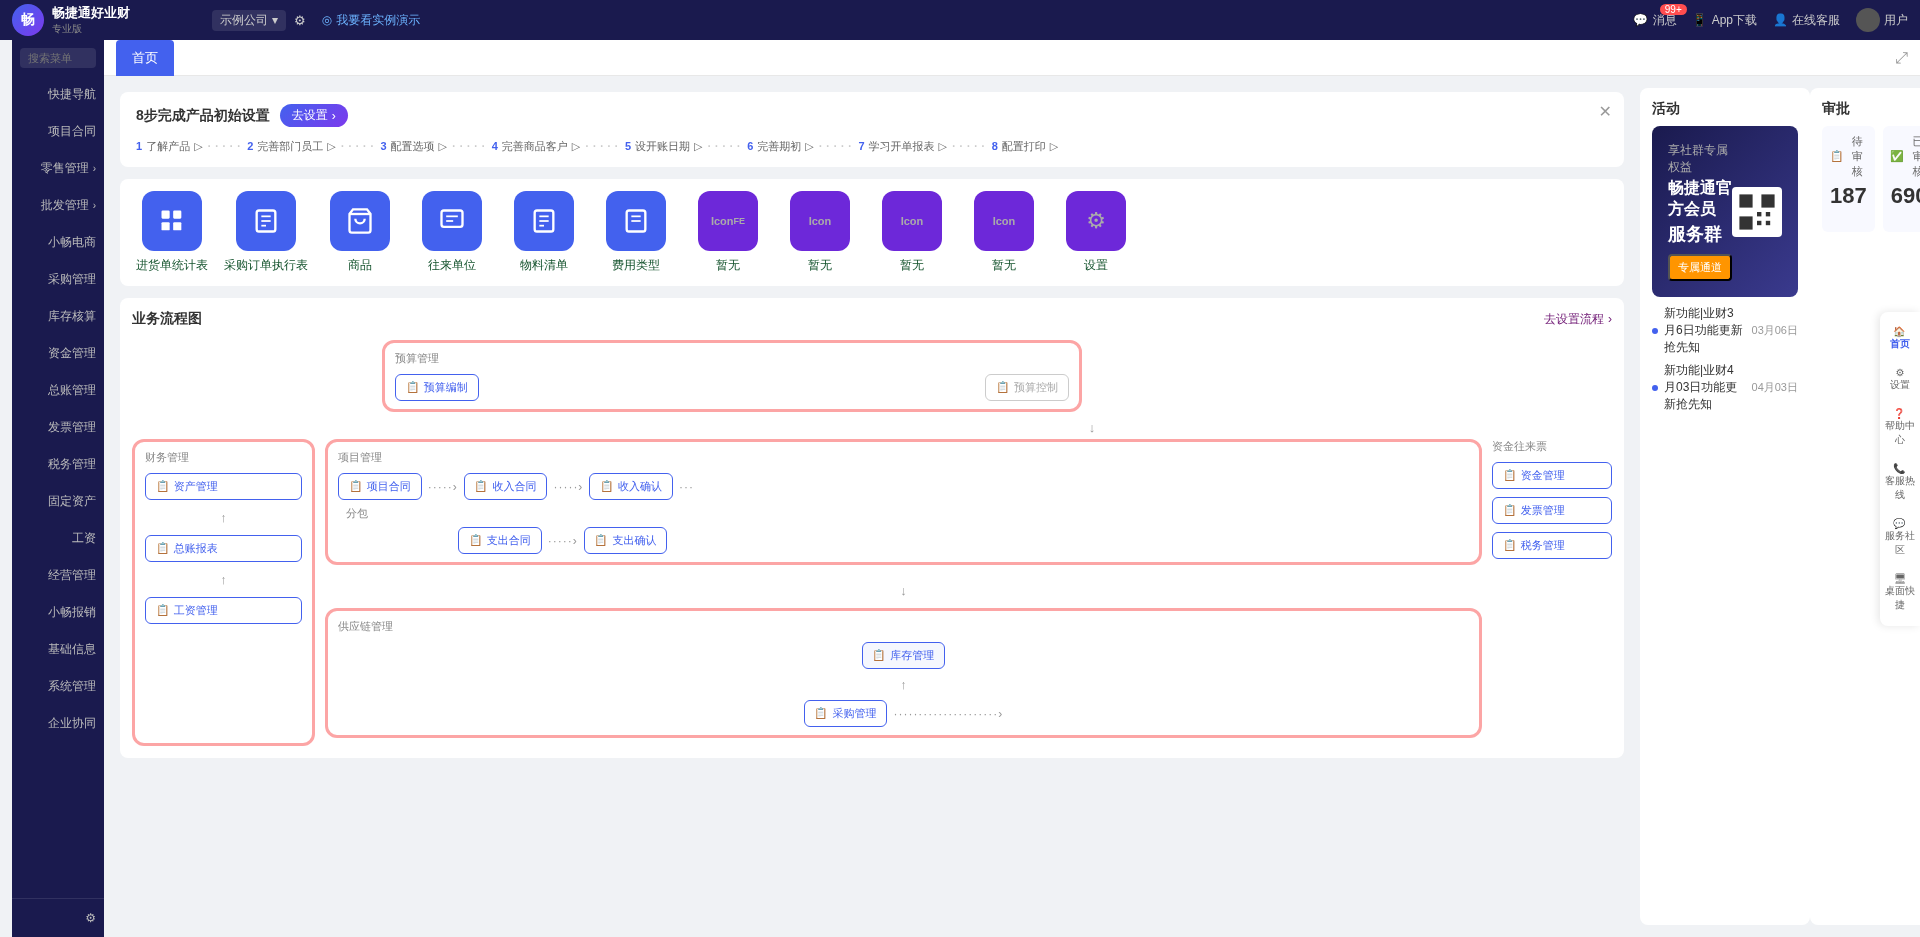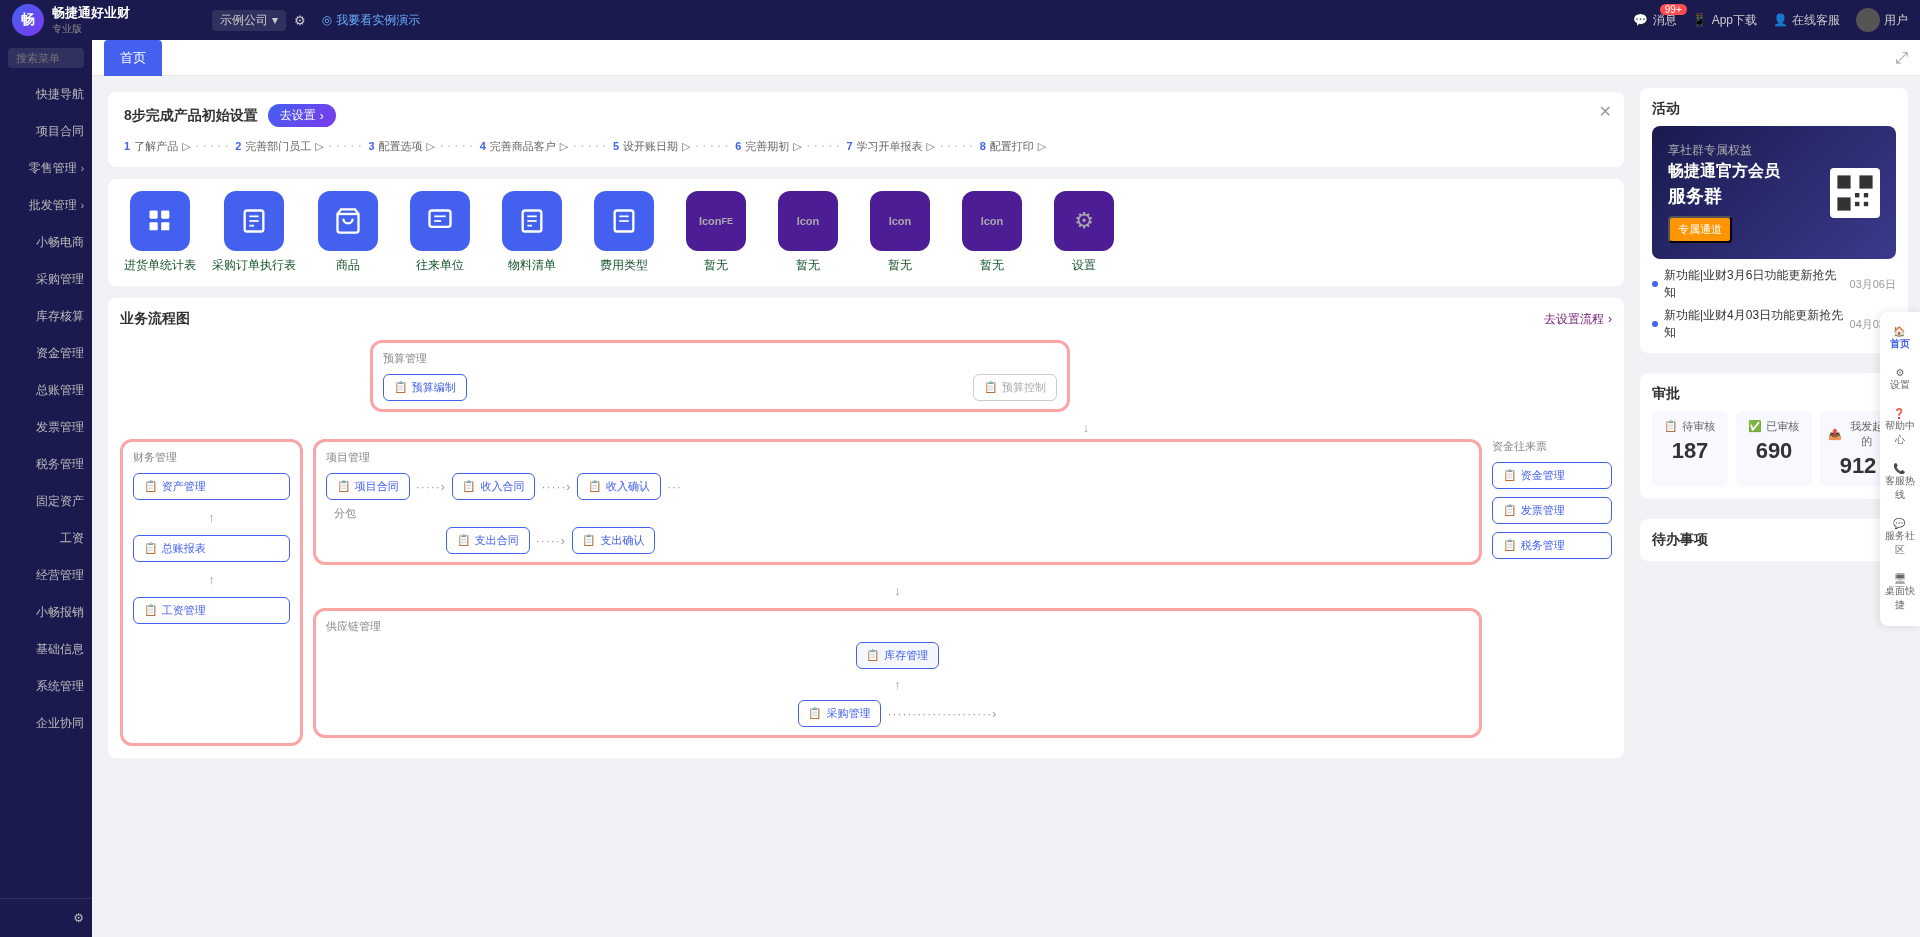--- a/index.html
+++ b/index.html
@@ -19,21 +19,21 @@
     .top-header .logo-area { display: flex; align-items: center; gap: 8px; min-width: 200px; }
     .top-header .company-selector { display: flex; align-items: center; gap: 4px; color: #ccc; cursor: pointer; background: rgba(255,255,255,0.1); border-radius: 4px; padding: 2px 8px; font-size: 12px; font-family: Liberation Serif, serif; }
     .top-header .settings-icon { margin-left: 8px; cursor: pointer; color: #ccc; }
     .top-header .demo-link { margin-left: 16px; color: #6cb3ff; font-size: 12px; cursor: pointer; display: flex; align-items: center; gap: 4px; }
     .top-header .right-actions { margin-left: auto; display: flex; align-items: center; gap: 16px; }
     .top-header .action-item { display: flex; align-items: center; gap: 4px; color: #ccc; cursor: pointer; font-size: 12px; position: relative; }
     .badge { background: #ff4d4f; color: #fff; border-radius: 10px; padding: 0 5px; font-size: 10px; position: absolute; top: -8px; right: -10px; min-width: 18px; text-align: center; }
     .avatar { width: 24px; height: 24px; border-radius: 50%; background: #555; }
 
     
-    .main-layout { display: flex; flex: 1; overflow: hidden; }
+    .main-layout { display: flex; flex: 1; overflow: hidden; margin-left: 12px; }
 
     
     .sidebar {
       width: 92px;
       background: #1a1a4e;
       color: #bbb;
       display: flex;
       flex-direction: column;
       flex-shrink: 0;
       overflow-y: auto;
@@ -126,21 +126,21 @@
     .quick-icon-box {
       width: 60px;
       height: 60px;
       border-radius: 12px;
       display: flex;
       align-items: center;
       justify-content: center;
       font-size: 24px;
     }
     .quick-icon-box.blue { background: #4361ee; color: #fff; }
-    .quick-icon-box.gray { background: #4c1d95; color: #aaa; }
+    .quick-icon-box.gray { background: #6d28d9; color: #aaa; }
     .quick-icon-label { font-size: 12px; color: #14532d; text-align: center; }
     .flow-section {
       background: #fff;
       border-radius: 8px;
       padding: 12px;
       flex: 1;
       min-height: 400px;
     }
     .section-header { display: flex; align-items: center; justify-content: space-between; margin-bottom: 12px; }
     .section-title { font-size: 14px; font-weight: bold; color: #333; }
@@ -167,22 +167,22 @@
     .flow-node.gray-node { border-color: #ccc; color: #aaa; }
     .flow-dotted-arrow { color: #999; font-size: 12px; letter-spacing: 1px; }
     .vertical-arrow { text-align: center; color: #999; margin: 2px 0; }
 
     
     .right-sidebar {
       width: 280px;
       flex-shrink: 0;
       padding: 12px 12px 12px 0;
       display: flex;
-      flex-direction: column;
-      gap: 20px;
+      flex-direction: row;
+      gap: 0;
       overflow-y: auto;
     }
 
     .right-card {
       background: #fff;
       border-radius: 8px;
       padding: 12px;
     }
     .activity-banner {
       background: linear-gradient(135deg, #1a1a4e, #3a3a8e);

